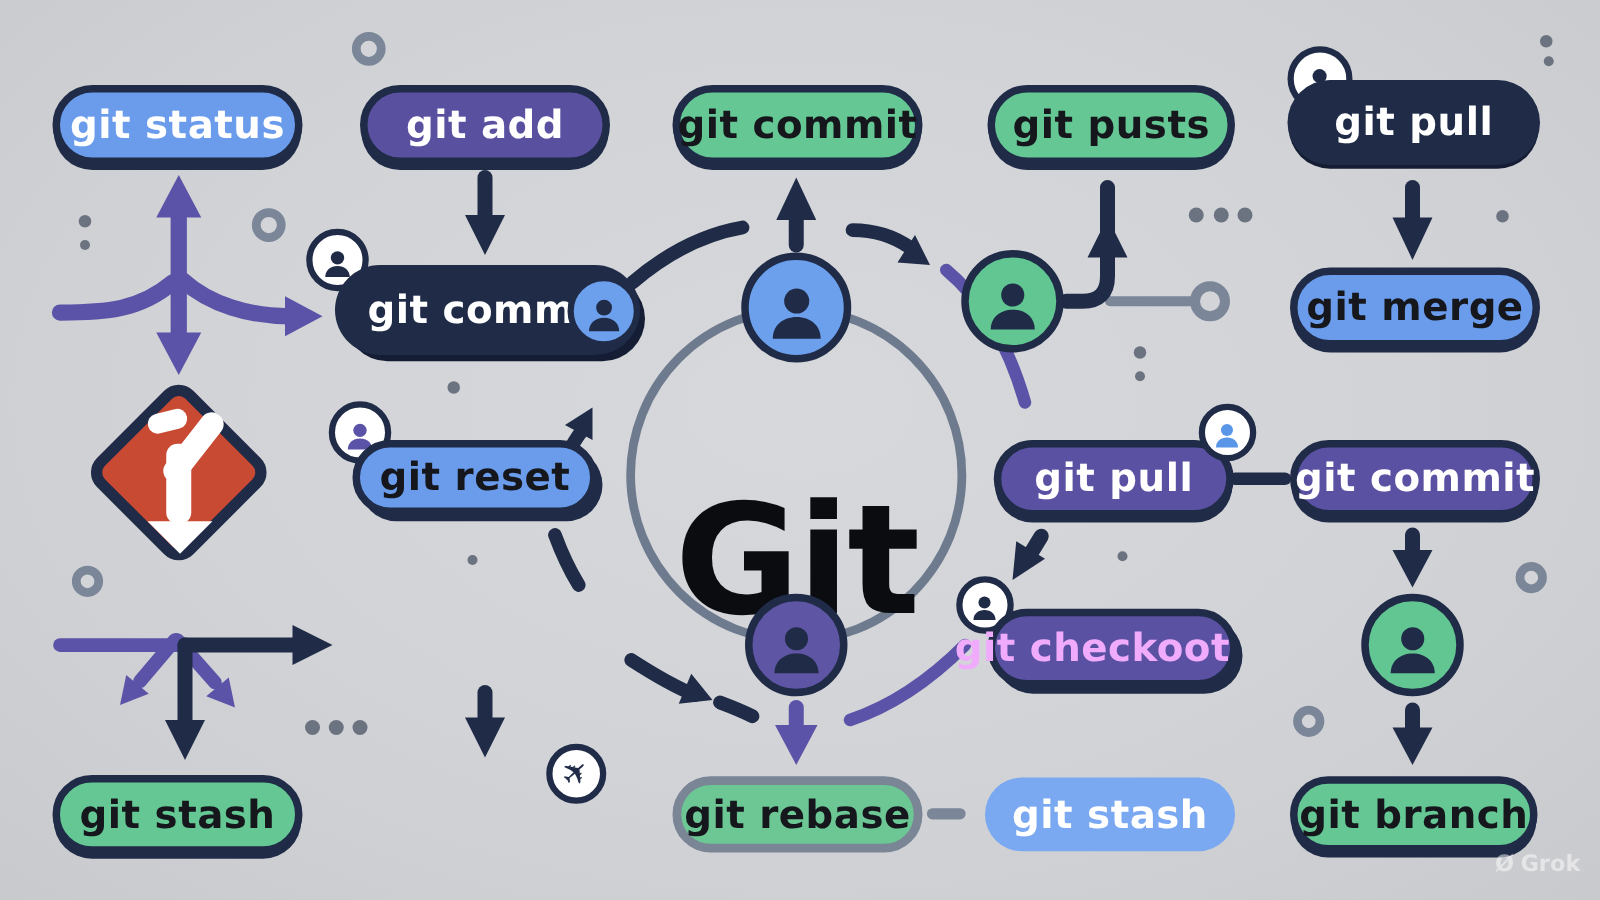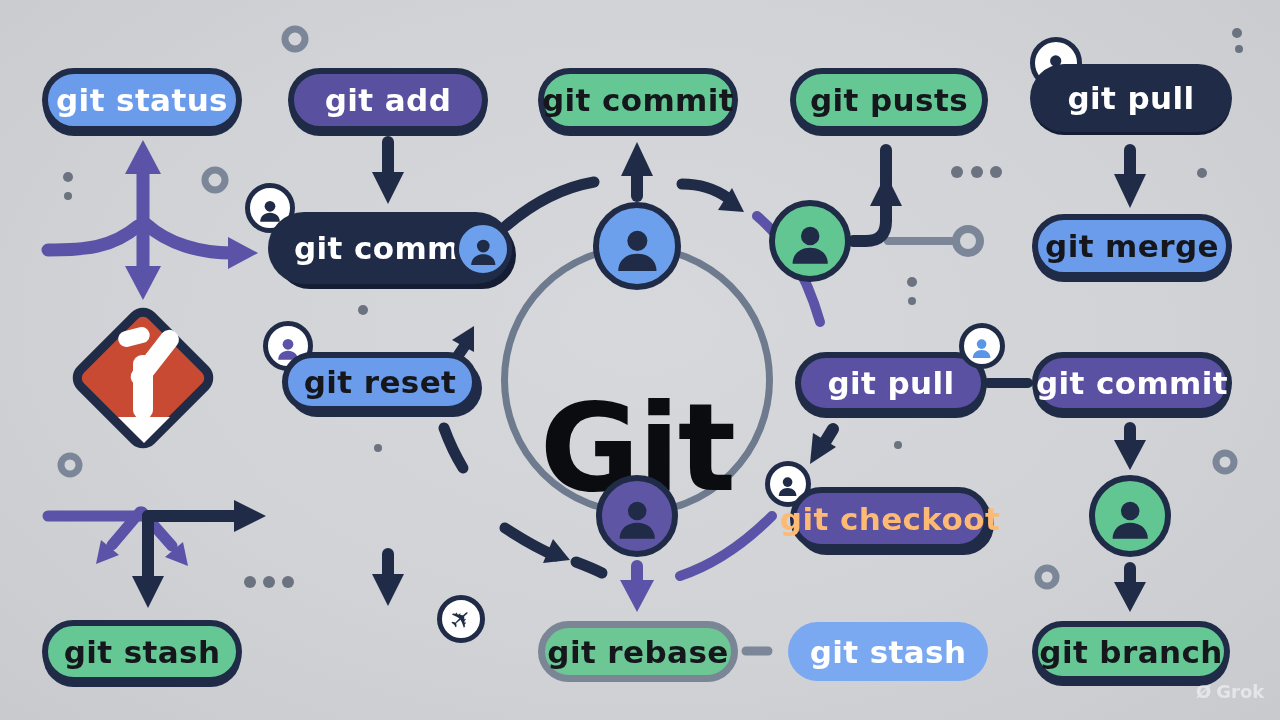--- a/index.html
+++ b/index.html
@@ -20,21 +20,21 @@
   #p-add{left:288px;top:68px;width:200px;height:64px;background:#5a50a0;color:#fff;}
   #p-commit-top{left:538px;top:68px;width:200px;height:64px;background:#64c794;color:#15171c;}
   #p-push{left:790px;top:68px;width:198px;height:64px;background:#64c794;color:#15171c;}
   #p-pull-dark{left:1030px;top:64px;width:202px;height:68px;background:#1f2b47;color:#fff;box-shadow:0 4px 0 -1px #141d33;}
   #p-commit-dark{left:268px;top:212px;width:244px;height:72px;background:#1f2b47;color:#fff;box-shadow:6px 7px 0 -2px #141d33;}
   #p-clone{left:1032px;top:214px;width:200px;height:64px;background:#6b9cec;color:#15171c;}
   #p-pusts{left:282px;top:352px;width:196px;height:60px;background:#6b9cec;color:#15171c;box-shadow:5px 6px 0 -1px #1f2b47;}
   #p-pull-purple{left:795px;top:352px;width:192px;height:62px;background:#5a51a3;color:#fff;}
   #p-merge{left:1032px;top:352px;width:200px;height:62px;background:#5a51a3;color:#fff;}
   #p-branch{left:288px;top:486px;width:202px;height:64px;background:#1f2b47;color:#fff;box-shadow:0 4px 0 -1px #141d33;}
-  #p-checkout{left:790px;top:487px;width:200px;height:63px;background:#5a51a3;color:#fdba74;box-shadow:5px 6px 0 -1px #1f2b47;}
+  #p-checkout{left:790px;top:487px;width:200px;height:63px;background:#5a51a3;color:#f0abfc;box-shadow:5px 6px 0 -1px #1f2b47;justify-content:flex-end;}
   #p-stash-left{left:42px;top:620px;width:200px;height:63px;background:#64c794;color:#15171c;}
   #p-log{left:290px;top:620px;width:198px;height:63px;background:#5a51a3;color:#fff;box-shadow:6px 7px 0 -1px #1f2b47;}
   #p-rebase{left:538px;top:621px;width:200px;height:61px;background:#6cc795;color:#15171c;border:7px solid #7a8596;}
   #p-stash-blue{left:788px;top:622px;width:200px;height:59px;background:#7aa9f2;color:#fff;}
   #p-reset{left:1032px;top:621px;width:198px;height:61px;background:#64c794;color:#15171c;}
   
   #git-circle{
     position:absolute;left:501px;top:244px;width:272px;height:272px;z-index:2;
     border:7px solid #6e7a8e;border-radius:50%;box-sizing:border-box;
     display:flex;align-items:flex-end;justify-content:center;

